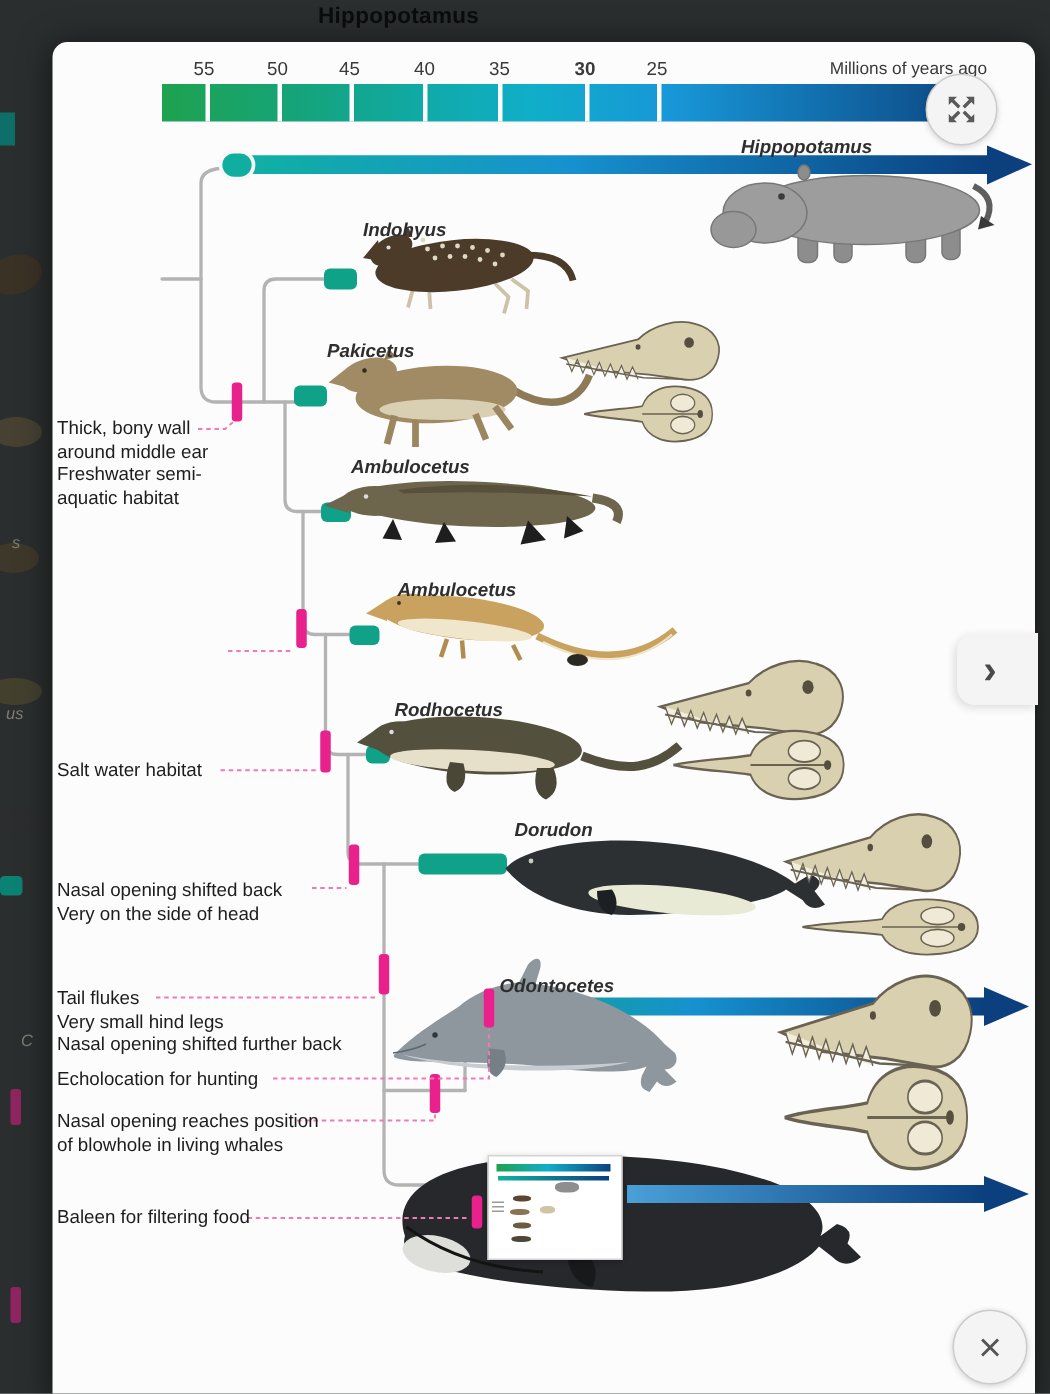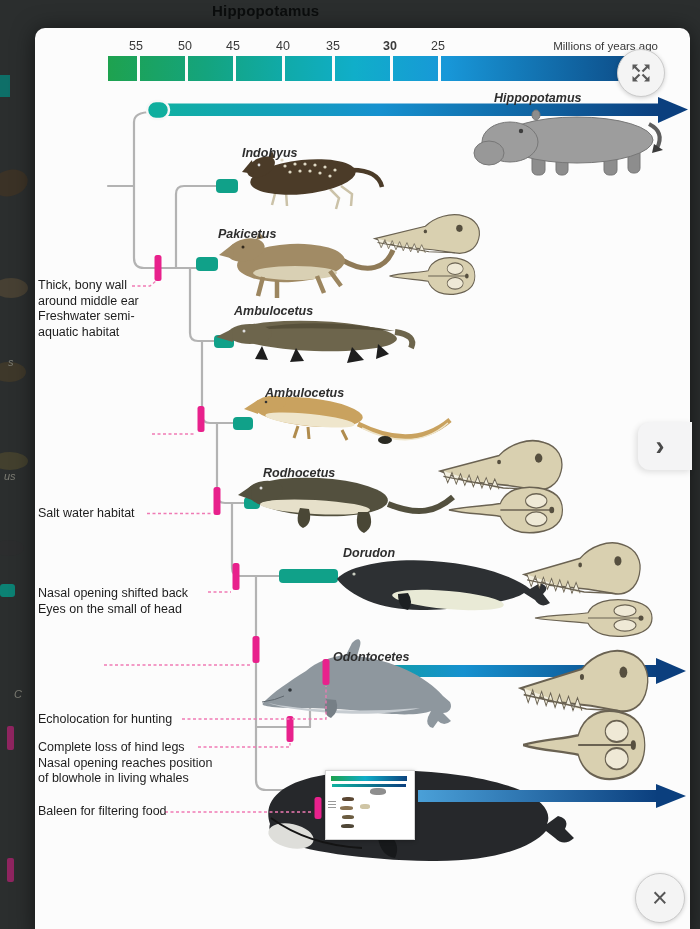--- a/index.html
+++ b/index.html
@@ -304,27 +304,31 @@
     <div>Thick, bony wall</div>
       <div>around middle ear</div>
     <div>Freshwater semi-</div>
       <div>aquatic habitat</div>
   </div>
   <div class="abs anno layer" style="left:38px;top:506px;">
     <div>Salt water habitat</div>
   </div>
   <div class="abs anno layer" style="left:38px;top:586px;">
     <div>Nasal opening shifted back</div>
-      <div>Eyes on the small of head</div>
+      <div>Very on the side of head</div>
+  </div>
+  <div class="abs anno layer" style="left:38px;top:658px;">
+    <div>Tail flukes</div>
+      <div>Very small hind legs</div>
+    <div>Nasal opening shifted further back</div>
   </div>
   <div class="abs anno layer" style="left:38px;top:712px;">
     <div>Echolocation for hunting</div>
   </div>
   <div class="abs anno layer" style="left:38px;top:740px;">
-    <div>Complete loss of hind legs</div>
       <div>Nasal opening reaches position</div>
     <div>of blowhole in living whales</div>
   </div>
   <div class="abs anno layer" style="left:38px;top:804px;">
     <div>Baleen for filtering food</div>
   </div>
 
   <div class="abs inset">
     <div style="left:5px;top:5px;width:76px;height:5px;background:linear-gradient(90deg,#1ea24f,#10aec9 45%,#0c447f);"></div>
     <div style="left:6px;top:13px;width:74px;height:3px;background:linear-gradient(90deg,#10b2a0,#0b3f7e);"></div>

